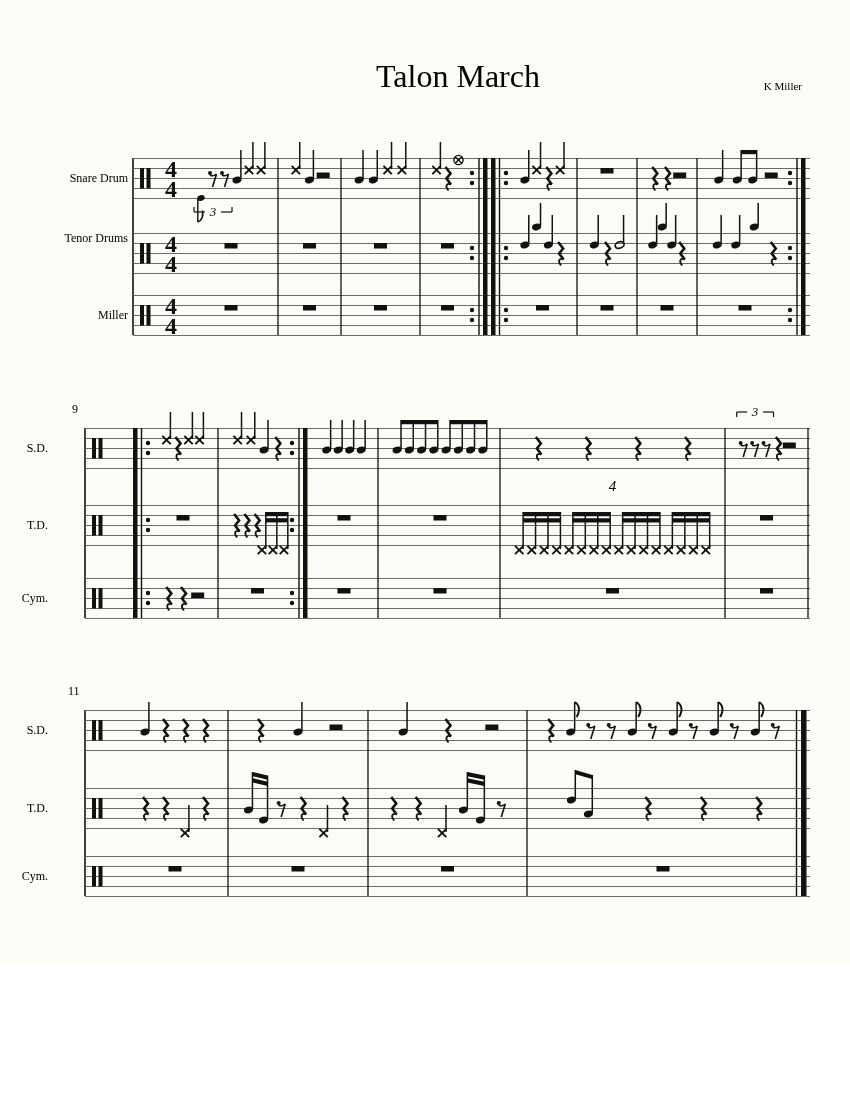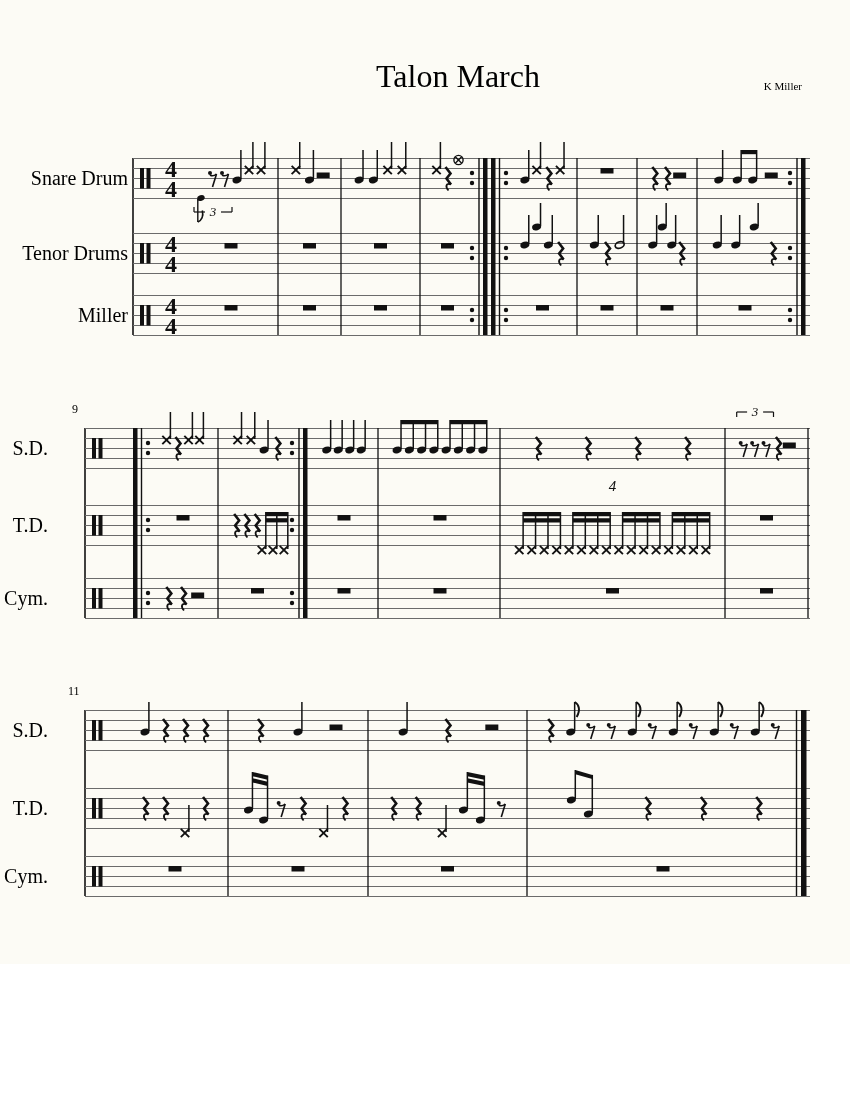--- a/index.html
+++ b/index.html
@@ -1,33 +1,33 @@
 <!DOCTYPE html>
 <html><head>
 <meta charset="utf-8">
 <style>
   html,body{margin:0;padding:0;}
   .page{position:relative;width:850px;height:964px;background:#FCFBF5;overflow:hidden;
         font-family:"Liberation Serif", serif;color:#000;}
   .title{position:absolute;top:58px;left:458px;transform:translateX(-50%);
          font-size:32px;white-space:nowrap;}
   .composer{position:absolute;top:80px;right:48px;font-size:11px;}
-  .stafflabel{position:absolute;transform:translateY(-50%);font-size:20px;white-space:nowrap;text-align:left;}
+  .stafflabel{position:absolute;transform:translateY(-50%);font-size:12px;white-space:nowrap;text-align:left;}
   .mnum{position:absolute;font-size:12px;}
   svg{position:absolute;left:0;top:0;}
 </style>
 </head>
 <body>
 
 <div class="page">
   <div class="title">Talon March</div>
   <div class="composer">K Miller</div>
 
   <div class="stafflabel" style="top:178px;right:722px">Snare Drum</div>
-  <div class="stafflabel" style="top:253px;right:722px">Tenor Drums</div>
+  <div class="stafflabel" style="top:238px;right:722px">Tenor Drums</div>
   <div class="stafflabel" style="top:315px;right:722px">Miller</div>
 
   <div class="stafflabel" style="top:448px;right:802px">S.D.</div>
   <div class="stafflabel" style="top:525px;right:802px">T.D.</div>
   <div class="stafflabel" style="top:598px;right:802px">Cym.</div>
 
   <div class="stafflabel" style="top:730px;right:802px">S.D.</div>
   <div class="stafflabel" style="top:808px;right:802px">T.D.</div>
   <div class="stafflabel" style="top:876px;right:802px">Cym.</div>
 

